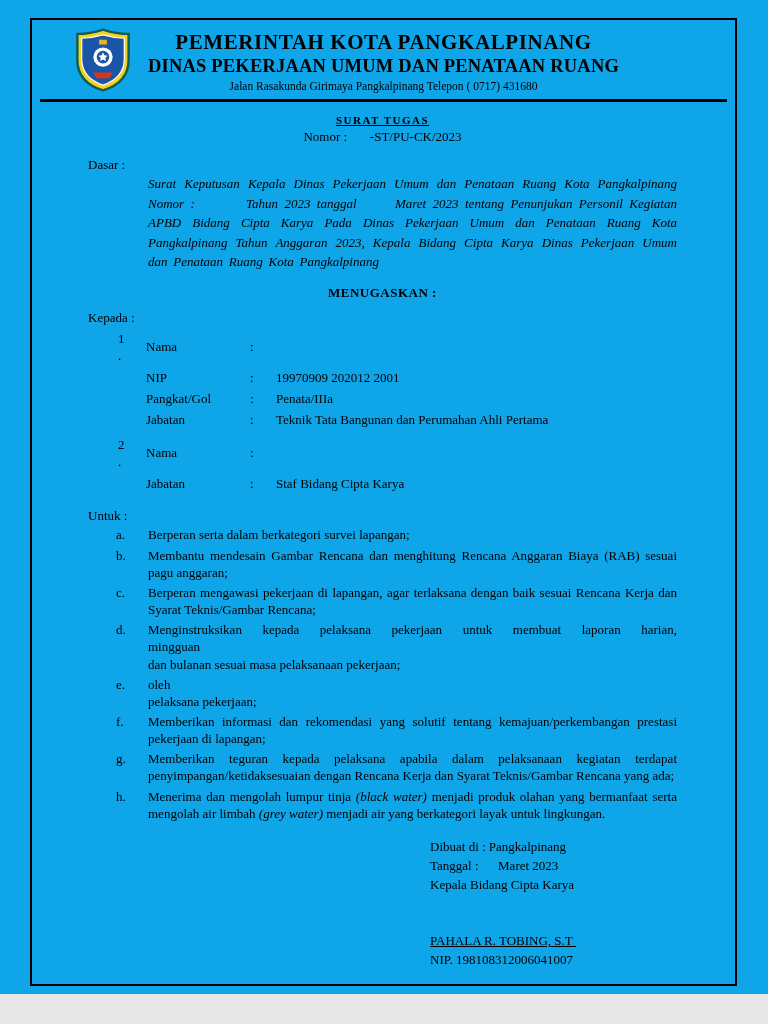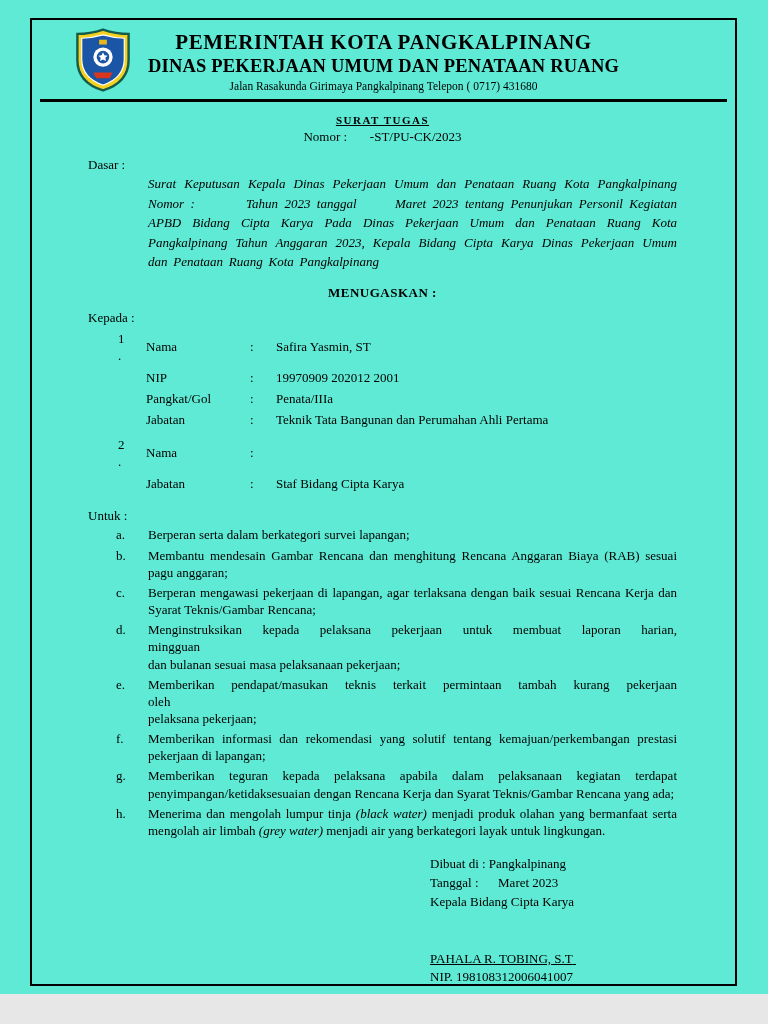--- a/index.html
+++ b/index.html
@@ -2,21 +2,21 @@
 <html><head>
 <meta charset="utf-8">
 <style>
   * { box-sizing: border-box; }
   html, body { margin: 0; padding: 0; background: #ffffff; }
   .page {
     position: relative;
     width: 768px;
     height: 1024px;
     margin: 0 auto;
-    background: #5eead4;
+    background: #0ea5e9;
     font-family: "Liberation Serif", serif;
     color: #000;
     font-size: 13px;
     overflow: hidden;
   }
   .doc-border {
     position: absolute;
     left: 30px;
     top: 18px;
     width: 707px;
@@ -126,21 +126,20 @@
         <div id="kepada-entries">
             <div class="kepada-entry">
               <div class="k-num">
                 <div>1</div>
                 <div>.</div>
               </div>
               <div class="k-rows">
                 <div class="k-row">
                   <div class="k-label">Nama</div>
                   <div class="k-colon">:</div>
-                  <div class="k-value">Safira Yasmin, ST</div>
                 </div>
                 <div class="k-row gap">
                   <div class="k-label">NIP</div>
                   <div class="k-colon">:</div>
                   <div class="k-value">19970909 202012 2001</div>
                 </div>
                 <div class="k-row">
                   <div class="k-label">Pangkat/Gol</div>
                   <div class="k-colon">:</div>
                   <div class="k-value">Penata/IIIa</div>
@@ -197,21 +196,20 @@
               <div class="u-letter">d.</div>
               <div class="u-text">
                 <div class="u-line justify-full">Menginstruksikan kepada pelaksana pekerjaan untuk membuat laporan harian,</div>
                 <div class="u-line center">mingguan</div>
                 <div class="u-line left">dan bulanan sesuai masa pelaksanaan pekerjaan;</div>
               </div>
             </div>
             <div class="untuk-item">
               <div class="u-letter">e.</div>
               <div class="u-text">
-                <div class="u-line justify-full">Memberikan pendapat/masukan teknis terkait permintaan tambah kurang pekerjaan</div>
                 <div class="u-line center">oleh</div>
                 <div class="u-line left">pelaksana pekerjaan;</div>
               </div>
             </div>
             <div class="untuk-item">
               <div class="u-letter">f.</div>
               <div class="u-text">
                 <div class="u-line justify">Memberikan informasi dan rekomendasi yang solutif tentang kemajuan/perkembangan prestasi pekerjaan di lapangan;</div>
               </div>
             </div>

